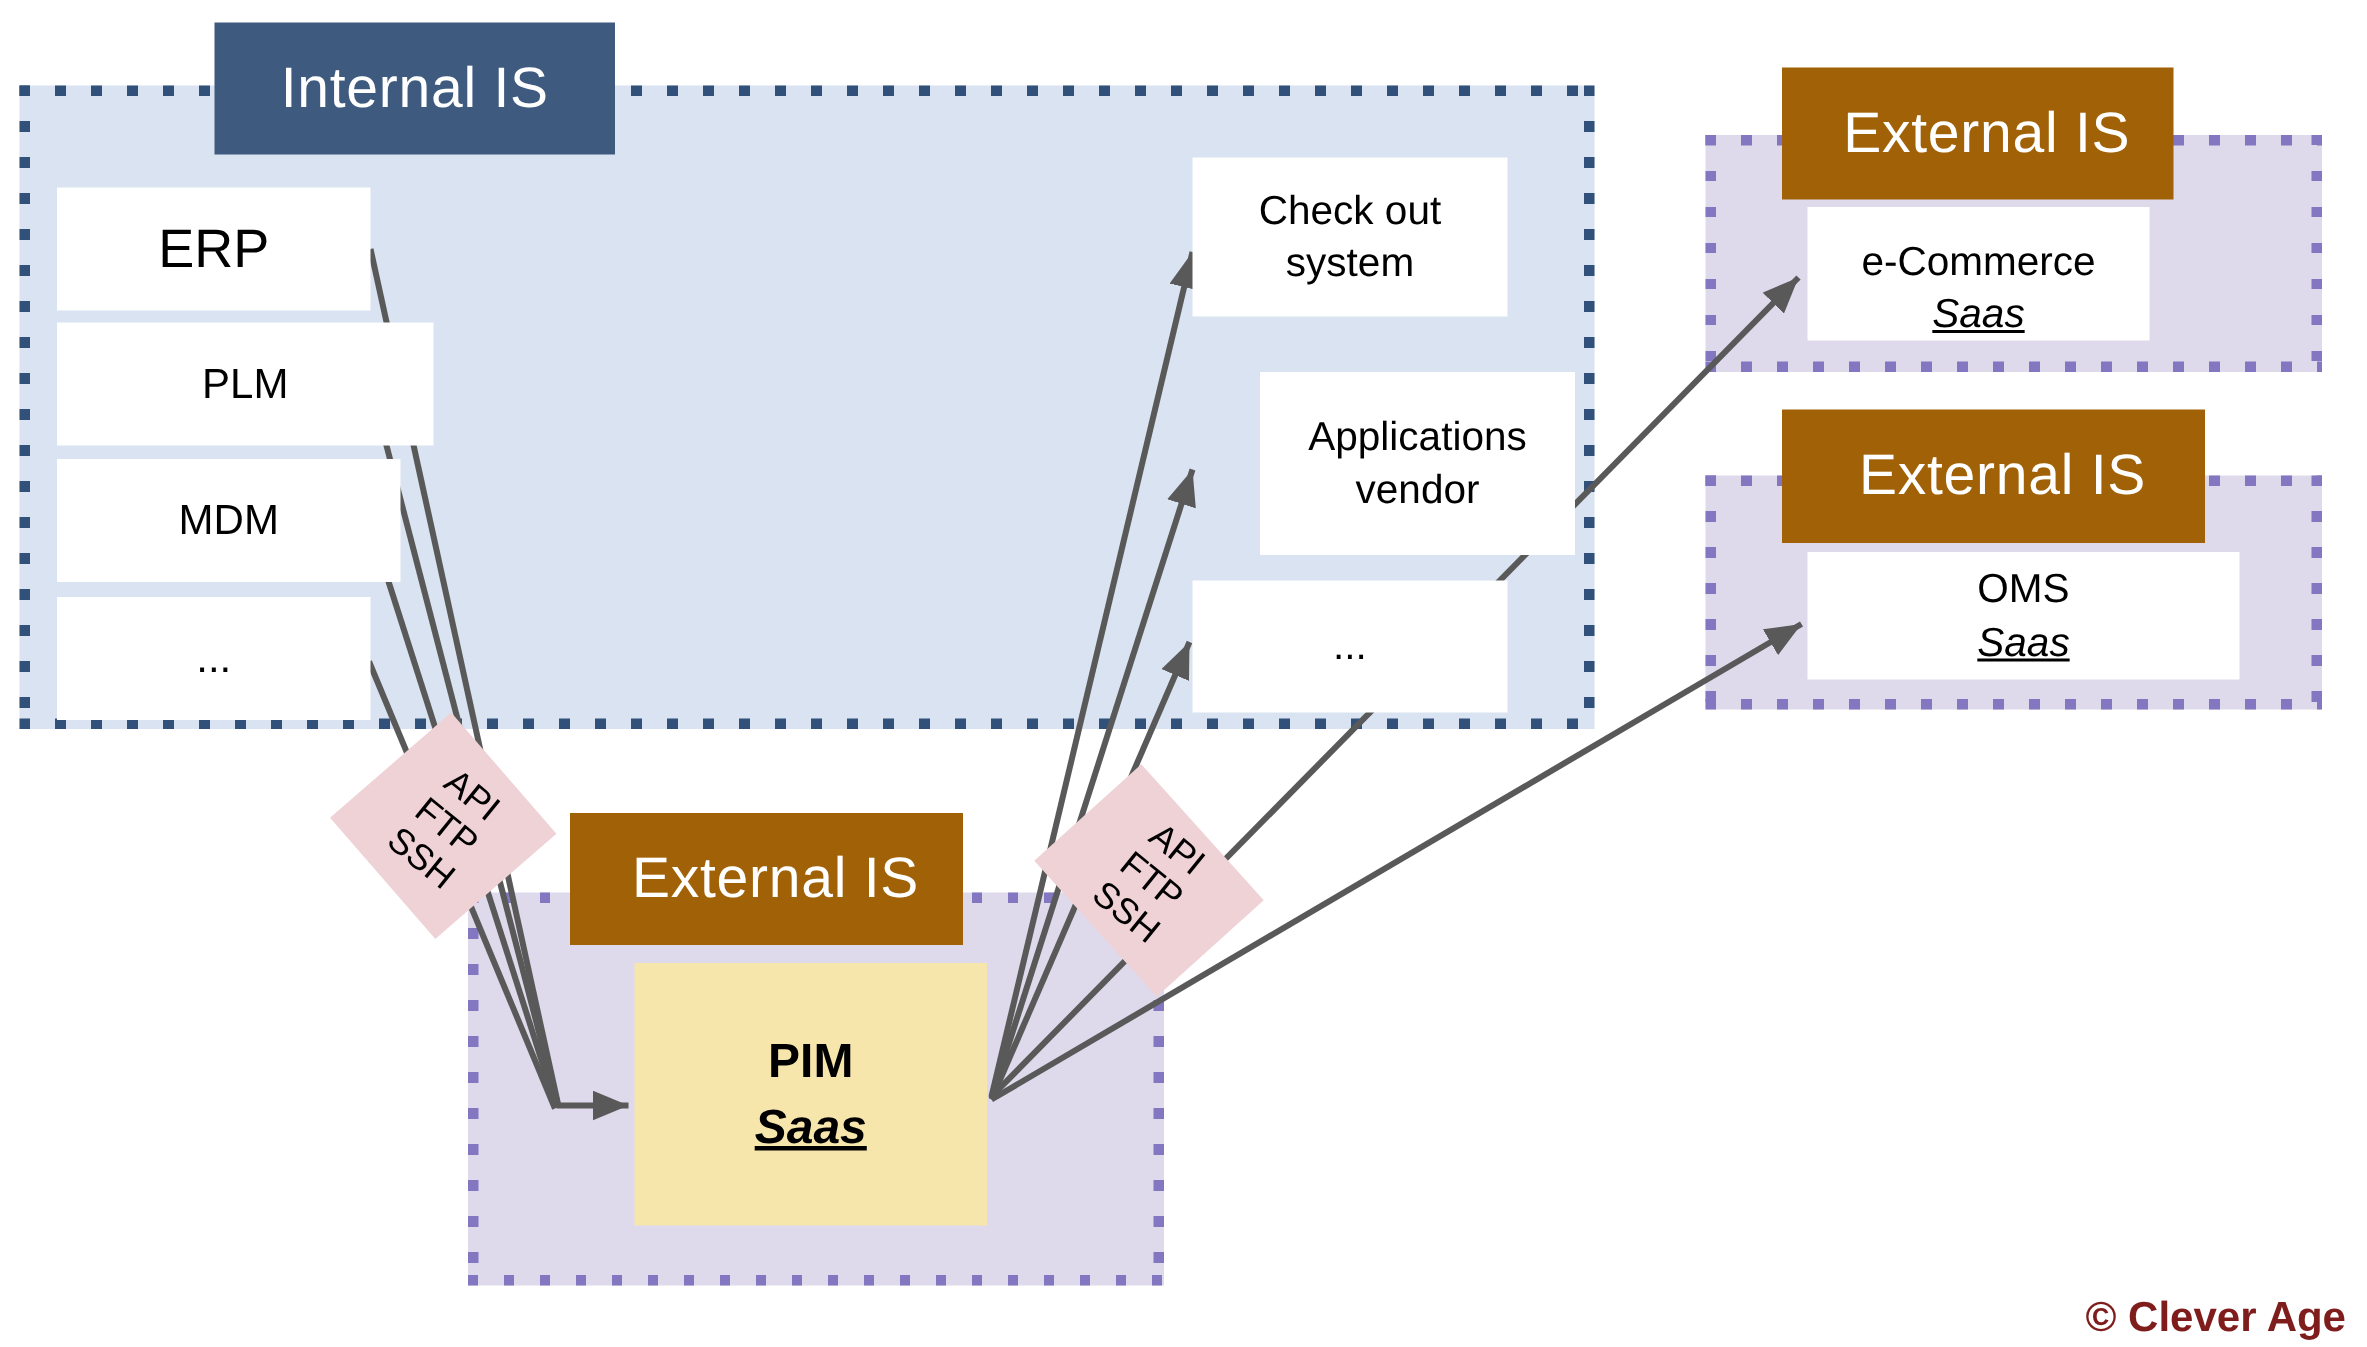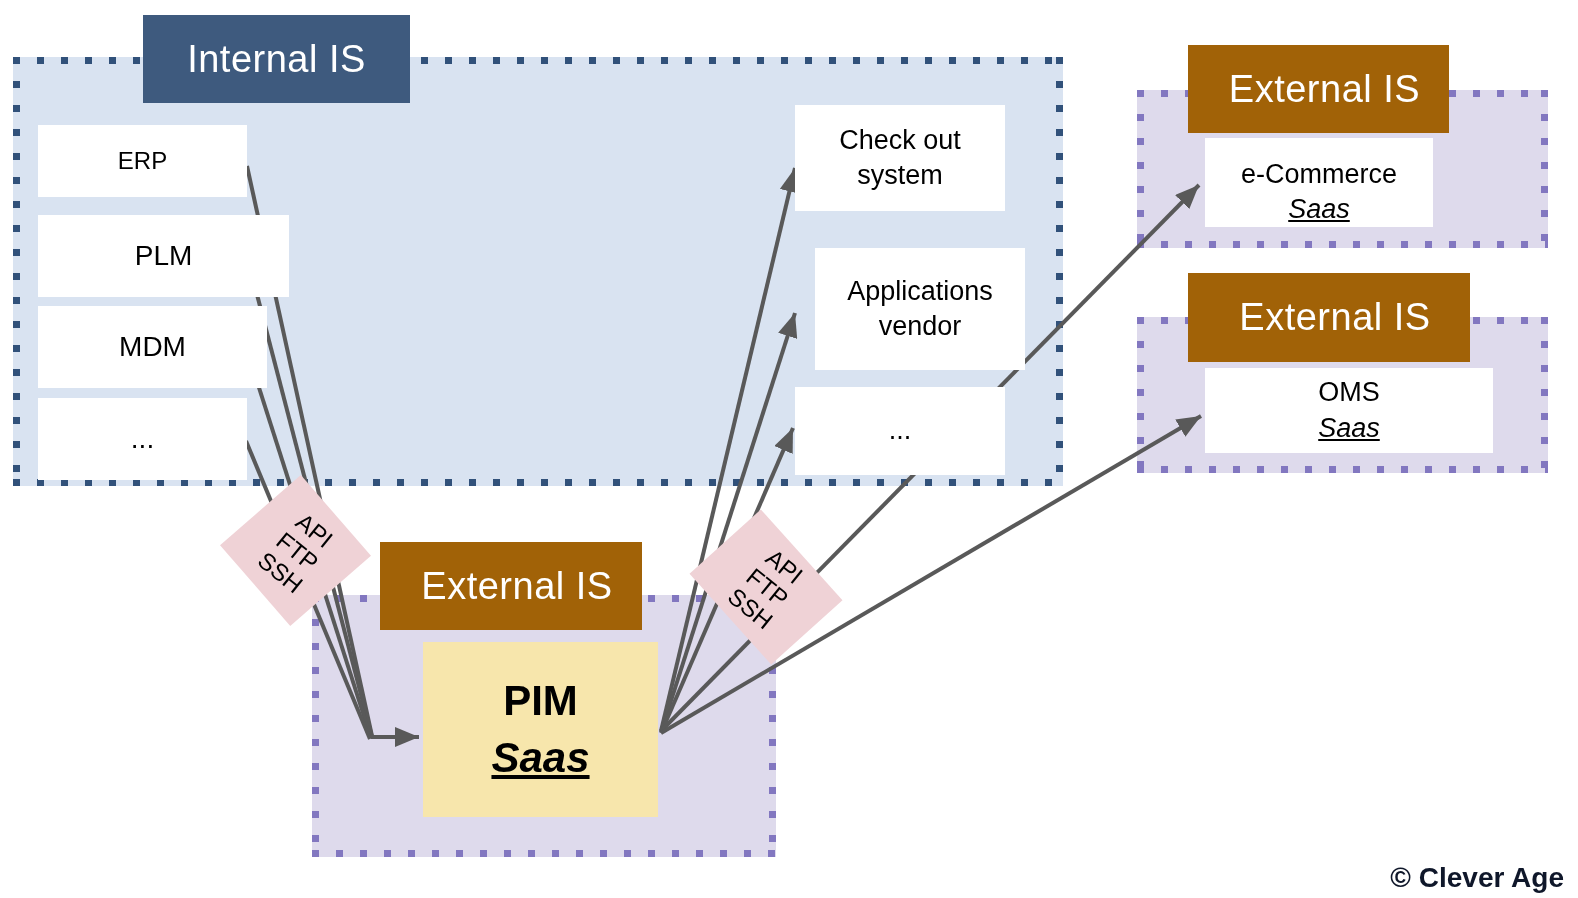--- a/index.html
+++ b/index.html
@@ -33,37 +33,37 @@
   }
   .hdr.navy{ background:#3E5A7E; }
   .hdr.violet{ background:#a16207;padding-left:12px; }
 
   .wbox{
     position:absolute;z-index:3;background:#fff;
     display:flex;flex-direction:column;align-items:center;justify-content:center;
     text-align:center;font-size:27px;line-height:1.3;padding:0 4px;box-sizing:border-box;
   }
   .wbox .sub{ font-style:italic;text-decoration:underline; }
-  .yellow{ background:#F7E6AC; font-size:42px;font-weight:bold;line-height:1.35; }
+  .yellow{ background:#F7E6AC; font-size:32px;font-weight:bold;line-height:1.35; }
   .yellow .sub{ font-style:italic;font-weight:bold; }
 
   .diamond{
     position:absolute;z-index:4;background:#EFD2D6;
   }
   .dtext{
     position:absolute;z-index:4;
     font-size:24px;line-height:1.12;text-align:center;
     white-space:pre-line;
     transform:translate(-50%,-50%) rotate(39deg);
   }
   svg.lines{ position:absolute;left:0;top:0;z-index:2; }
 
   .footer{
     position:absolute;right:14px;bottom:4px;z-index:6;
-    color:#0f172a;font-weight:bold;font-size:28px;
+    color:#7f1d1d;font-weight:bold;font-size:28px;
   }
 </style>
 </head>
 <body>
 
 <div class="region blue" style="left:13px;top:57px;width:1050px;height:429px;"></div>
 
 <div class="region purple" style="left:312px;top:595px;width:464px;height:262px;"></div>
 
 <div class="region purple" style="left:1137px;top:90px;width:411px;height:158px;"></div>
@@ -83,37 +83,37 @@
     <line x1="246" y1="441" x2="370" y2="739"></line>
     <line x1="371" y1="737" x2="419" y2="737" marker-end="url(#ah)"></line>
     <line x1="661" y1="731" x2="795" y2="168" marker-end="url(#ah)"></line>
     <line x1="661" y1="732" x2="795" y2="313" marker-end="url(#ah)"></line>
     <line x1="661" y1="733" x2="793" y2="428" marker-end="url(#ah)"></line>
     <line x1="661" y1="731" x2="1199" y2="185" marker-end="url(#ah)"></line>
     <line x1="661" y1="733" x2="1201" y2="416" marker-end="url(#ah)"></line>
   </g>
 </svg>
 
-<div class="wbox" style="left:38px;top:125px;width:209px;height:72px;font-size:24px;">
+<div class="wbox" style="left:38px;top:125px;width:209px;height:82px;font-size:36px;">
   <span>ERP</span>
 </div>
 <div class="wbox" style="left:38px;top:215px;width:251px;height:82px;font-size:28px;text-align:right;">
   <span>PLM</span>
 </div>
 <div class="wbox" style="left:38px;top:306px;width:229px;height:82px;font-size:28px;">
   <span>MDM</span>
 </div>
 <div class="wbox" style="left:38px;top:398px;width:209px;height:82px;font-size:28px;">
   <span>...</span>
 </div>
 
 <div class="wbox" style="left:795px;top:105px;width:210px;height:106px;">
   <span>Check out system</span>
 </div>
-<div class="wbox" style="left:815px;top:248px;width:210px;height:122px;">
+<div class="wbox" style="left:840px;top:248px;width:210px;height:122px;">
   <span>Applications vendor</span>
 </div>
 <div class="wbox" style="left:795px;top:387px;width:210px;height:88px;">
   <span>...</span>
 </div>
 
 <div class="wbox yellow" style="left:423px;top:642px;width:235px;height:175px;">
   <span>PIM</span>
   <span class="sub">Saas</span>
 </div>

